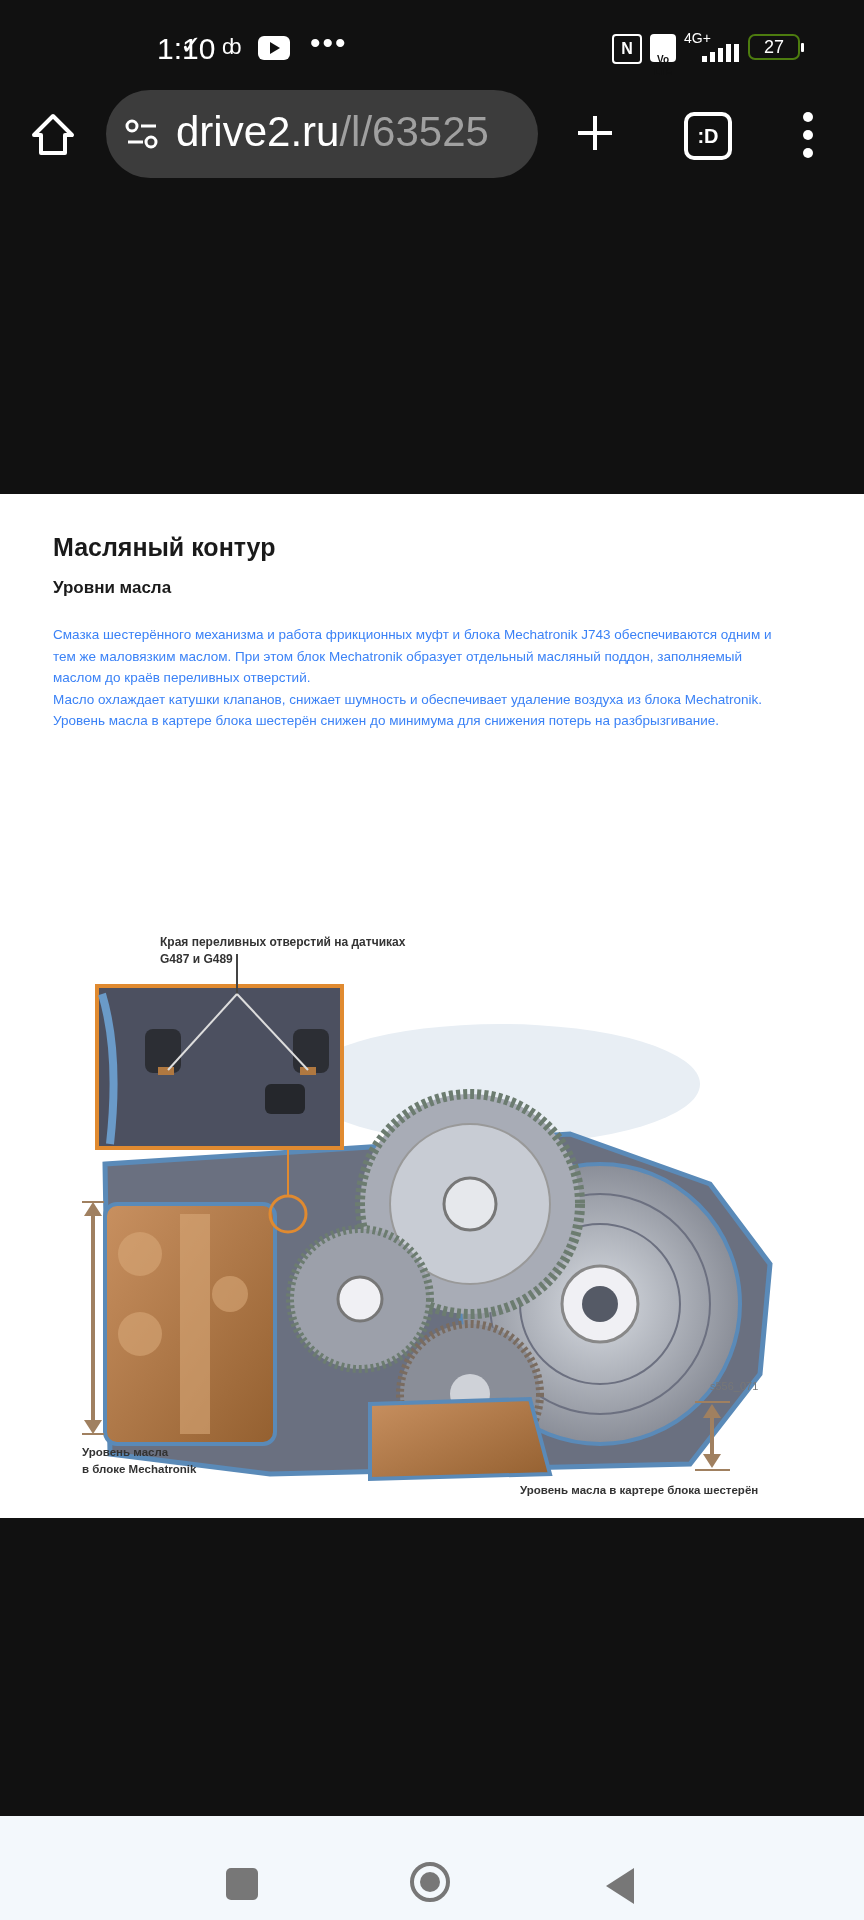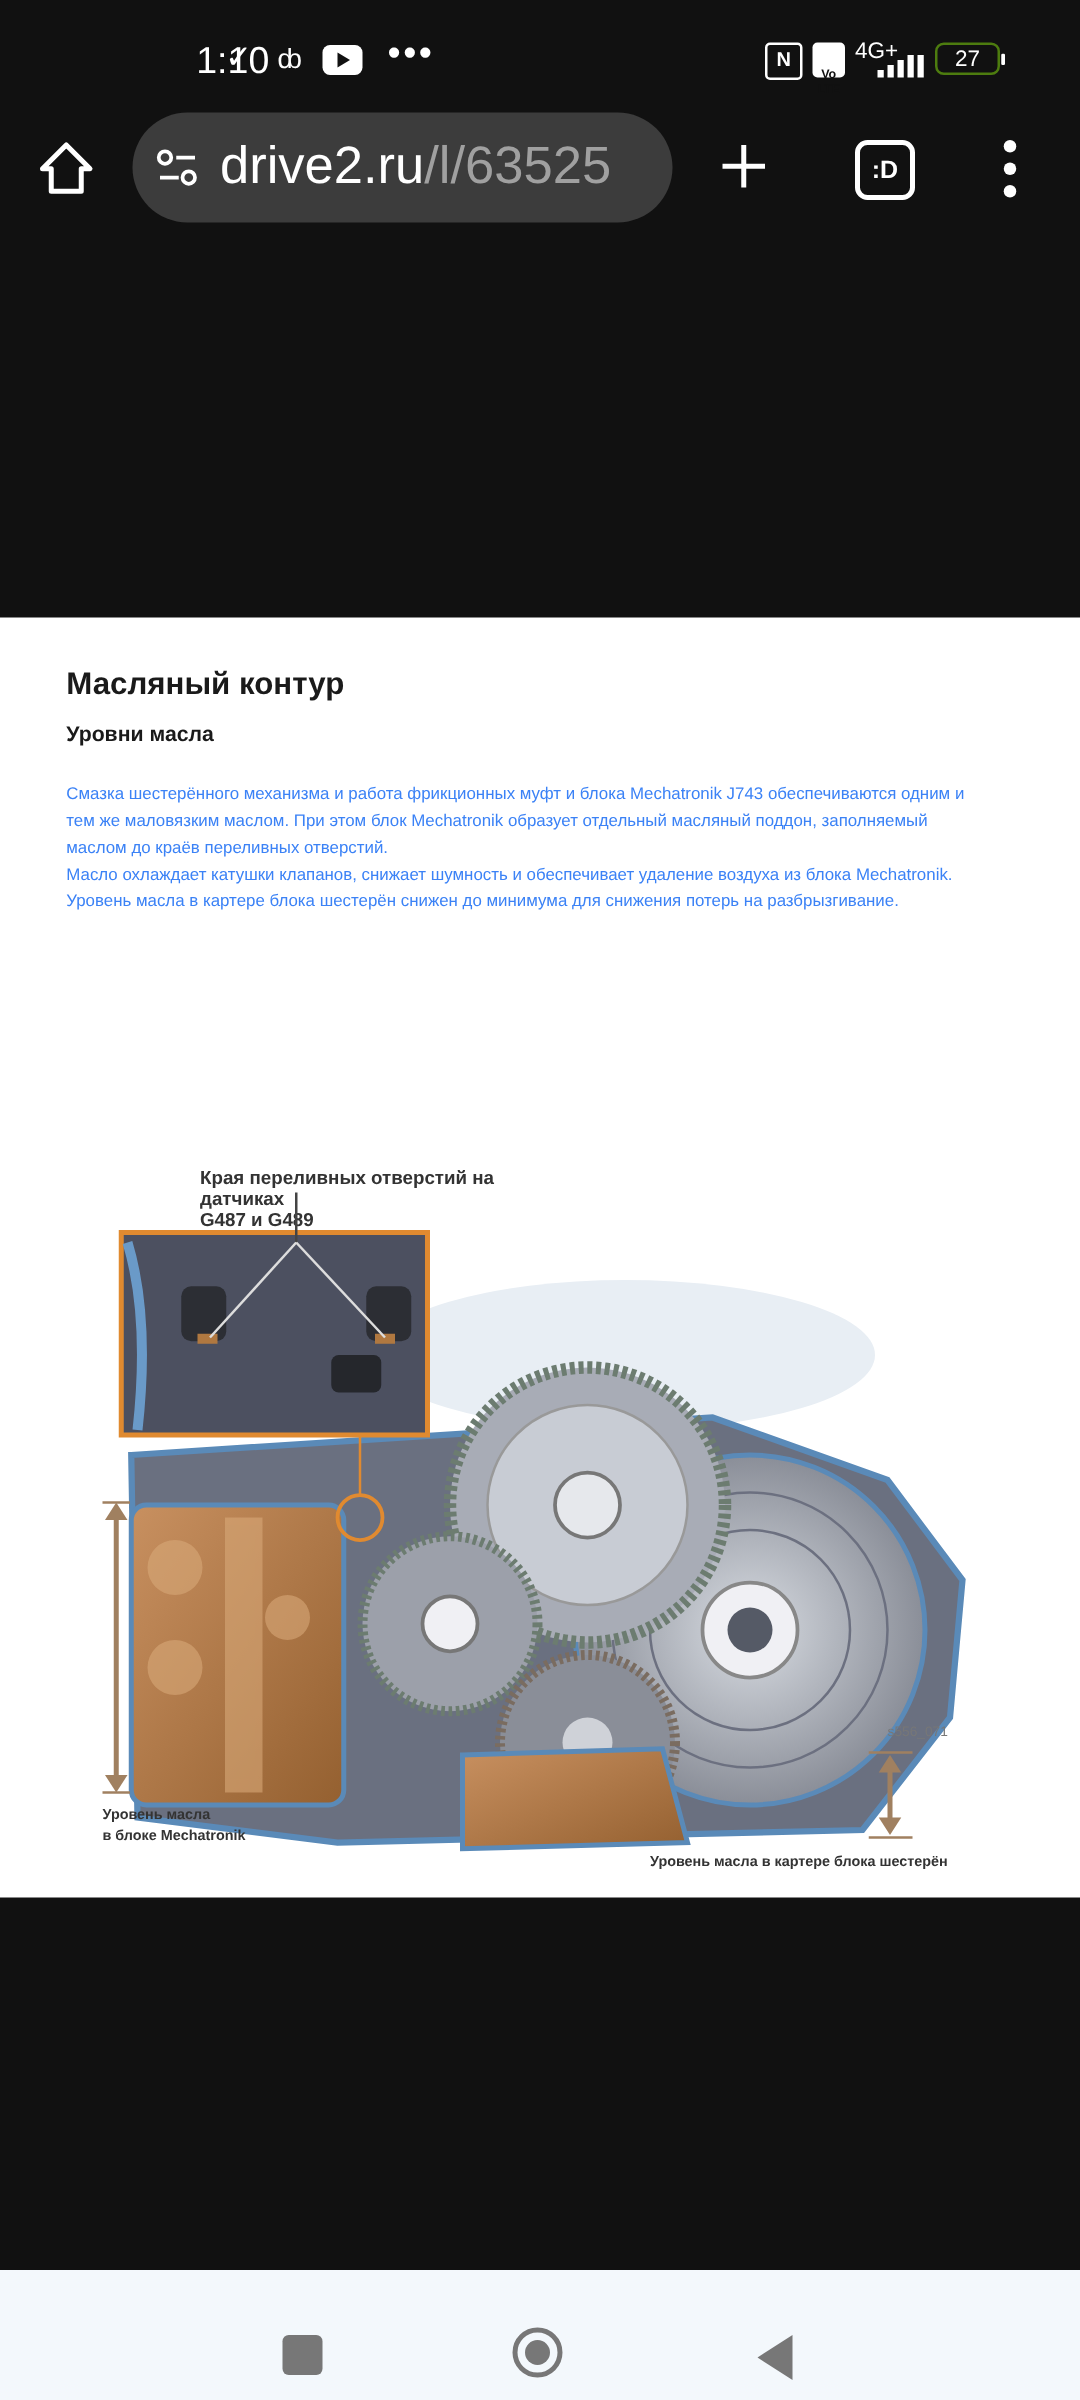--- a/index.html
+++ b/index.html
@@ -6,42 +6,42 @@
   body{width:864px;height:1920px;background:#111111;position:relative;overflow:hidden;font-family:"Liberation Sans",sans-serif;}
   .statusbar{position:absolute;top:0;left:0;width:864px;height:90px;color:#fff;}
   .sb-time{position:absolute;left:115px;top:32px;font-size:30px;color:#fff;margin-left:42px;}
   .sb-check{position:absolute;left:180px;top:30px;font-size:26px;color:#fff;}
   .sb-vpn{position:absolute;left:222px;top:34px;font-size:22px;color:#fff;}
   .sb-yt{position:absolute;left:258px;top:36px;width:32px;height:24px;background:#fff;border-radius:6px;}
   .sb-yt:after{content:"";position:absolute;left:12px;top:6px;border-left:10px solid #111;border-top:6px solid transparent;border-bottom:6px solid transparent;}
   .sb-more{position:absolute;left:310px;top:26px;font-size:30px;color:#fff;letter-spacing:2px;}
   .sb-nfc{position:absolute;left:612px;top:34px;width:26px;height:26px;border:2px solid #fff;border-radius:4px;font-size:16px;text-align:center;line-height:26px;font-weight:bold;}
   .sb-volte{position:absolute;left:650px;top:34px;width:26px;height:28px;background:#fff;border-radius:4px;color:#111;font-size:10px;text-align:center;line-height:12px;font-weight:bold;padding-top:20px;box-sizing:border-box;}
-  .sb-net{position:absolute;left:684px;top:30px;font-size:18px;color:#fff;}
+  .sb-net{position:absolute;left:684px;top:30px;font-size:14px;color:#fff;}
   .sb-signal{position:absolute;left:684px;top:44px;width:54px;height:18px;}
   .sb-signal span{position:absolute;bottom:0;width:5px;background:#fff;}
   .sb-battery{position:absolute;left:748px;top:34px;width:52px;height:26px;border:2px solid #4d7c0f;border-radius:7px;box-sizing:border-box;text-align:center;line-height:22px;font-size:18px;color:#fff;}
   .sb-battery:after{content:"";position:absolute;right:-6px;top:7px;width:3px;height:9px;background:#fff;border-radius:1px;}
   .toolbar{position:absolute;top:90px;left:0;width:864px;height:90px;}
   .home-btn{position:absolute;left:28px;top:20px;width:50px;height:50px;}
   .urlbar{position:absolute;left:106px;top:0;width:432px;height:88px;background:#3c3c3c;border-radius:44px;overflow:hidden;}
   .url-icon{position:absolute;left:18px;top:28px;width:36px;height:32px;}
   .url-text{position:absolute;left:70px;top:18px;font-size:42px;color:#fff;white-space:nowrap;}
   .url-text .dim{color:#a0a0a0;}
   .newtab-btn{position:absolute;left:570px;top:18px;width:50px;height:50px;}
   .tabs-btn{position:absolute;left:684px;top:22px;width:40px;height:40px;border:4px solid #fff;border-radius:10px;color:#fff;font-size:20px;font-weight:bold;text-align:center;line-height:40px;}
   .menu-btn{position:absolute;left:800px;top:22px;width:16px;height:46px;}
   .menu-btn span{position:absolute;left:3px;width:10px;height:10px;background:#fff;border-radius:50%;}
   .content{position:absolute;top:494px;left:0;width:864px;height:1024px;background:#ffffff;}
   .doc-title{position:absolute;left:53px;top:39px;font-size:25px;font-weight:bold;color:#1a1a1a;}
   .doc-sub{position:absolute;left:53px;top:84px;font-size:17px;font-weight:bold;color:#1a1a1a;}
   .doc-body{position:absolute;left:53px;top:130px;width:740px;font-size:13.5px;line-height:21.5px;color:#3b82f6;}
   .doc-body p{margin:0;}
   .figure{position:absolute;left:70px;top:440px;width:720px;height:570px;}
-  .callout-top{position:absolute;left:90px;top:0;font-size:15px;font-weight:bold;color:#333;line-height:17px;width:300px;}
+  .callout-top{position:absolute;left:90px;top:0;font-size:12px;font-weight:bold;color:#333;line-height:17px;width:300px;}
   .fig-id{position:absolute;left:640px;top:446px;font-size:11px;color:#777;}
   .lbl-left{position:absolute;left:12px;top:510px;font-size:11.5px;font-weight:bold;color:#333;line-height:17px;}
   .lbl-right{position:absolute;left:450px;top:550px;font-size:11.5px;font-weight:bold;color:#333;}
   .navbar{position:absolute;top:1816px;left:0;width:864px;height:104px;background:#f3f8fc;}
   .nav-recent{position:absolute;left:226px;top:52px;width:32px;height:32px;background:#777;border-radius:5px;}
   .nav-home{position:absolute;left:410px;top:46px;width:40px;height:40px;border:4px solid #777;border-radius:50%;box-sizing:border-box;}
   .nav-home:after{content:"";position:absolute;left:6px;top:6px;width:20px;height:20px;background:#777;border-radius:50%;}
   .nav-back{position:absolute;left:606px;top:52px;width:0;height:0;border-right:28px solid #777;border-top:18px solid transparent;border-bottom:18px solid transparent;}
 </style>
 </head>

